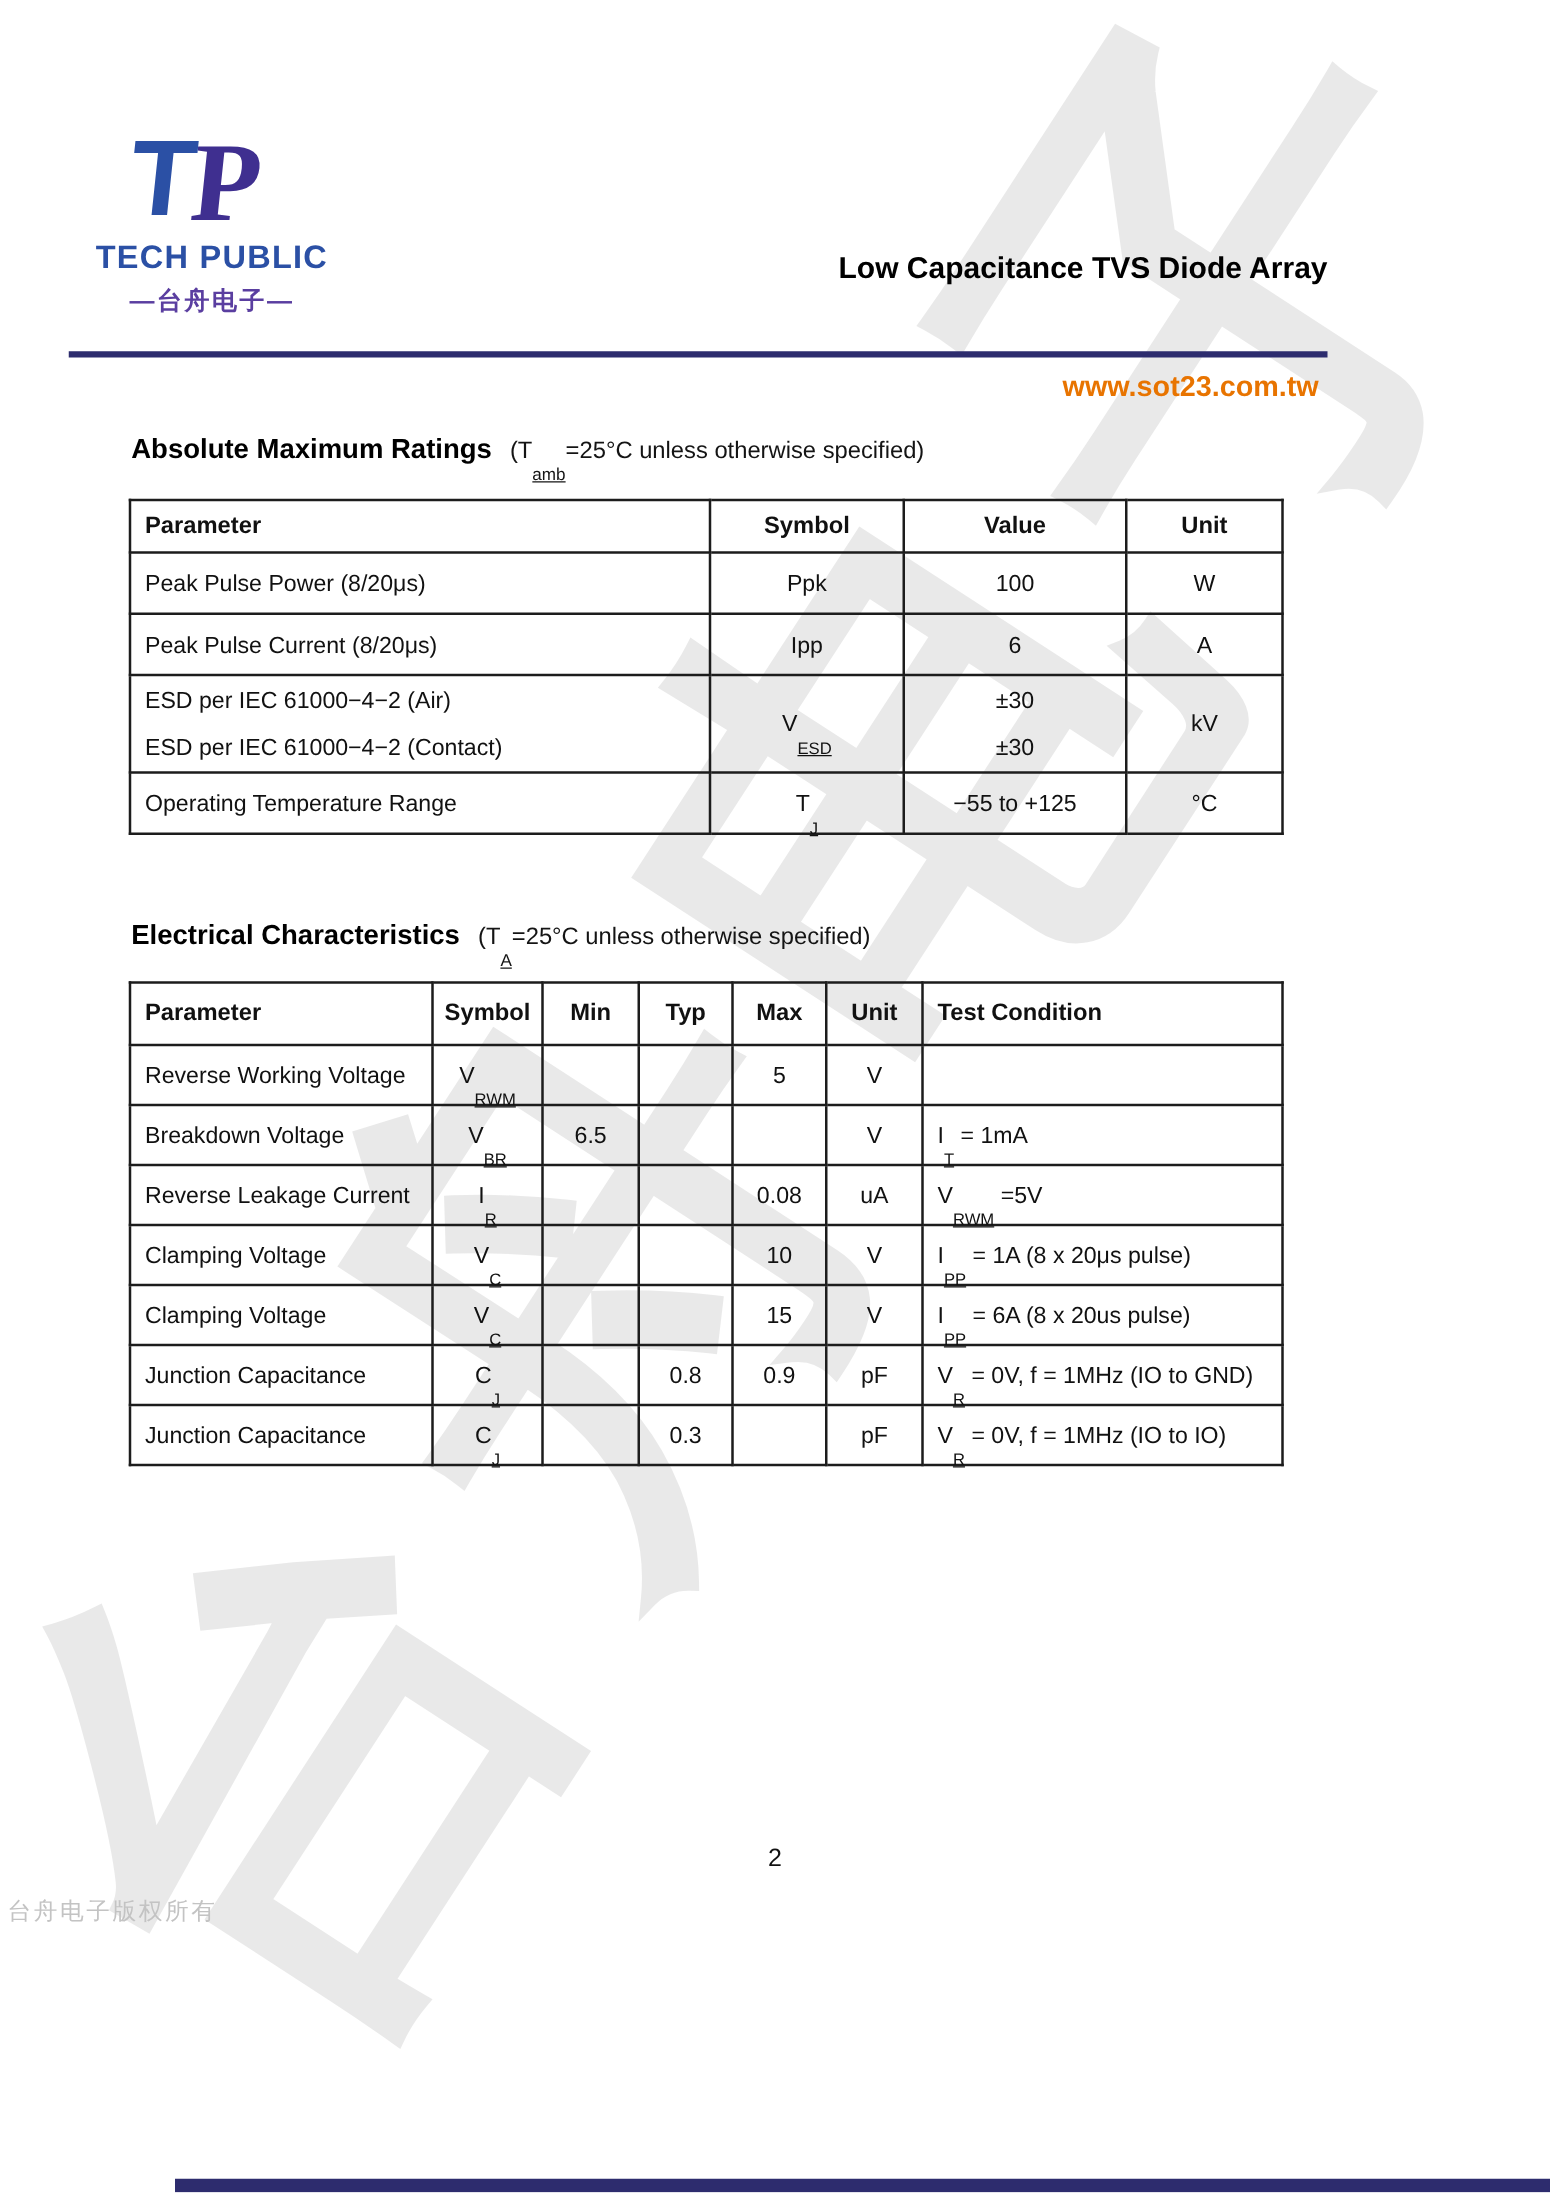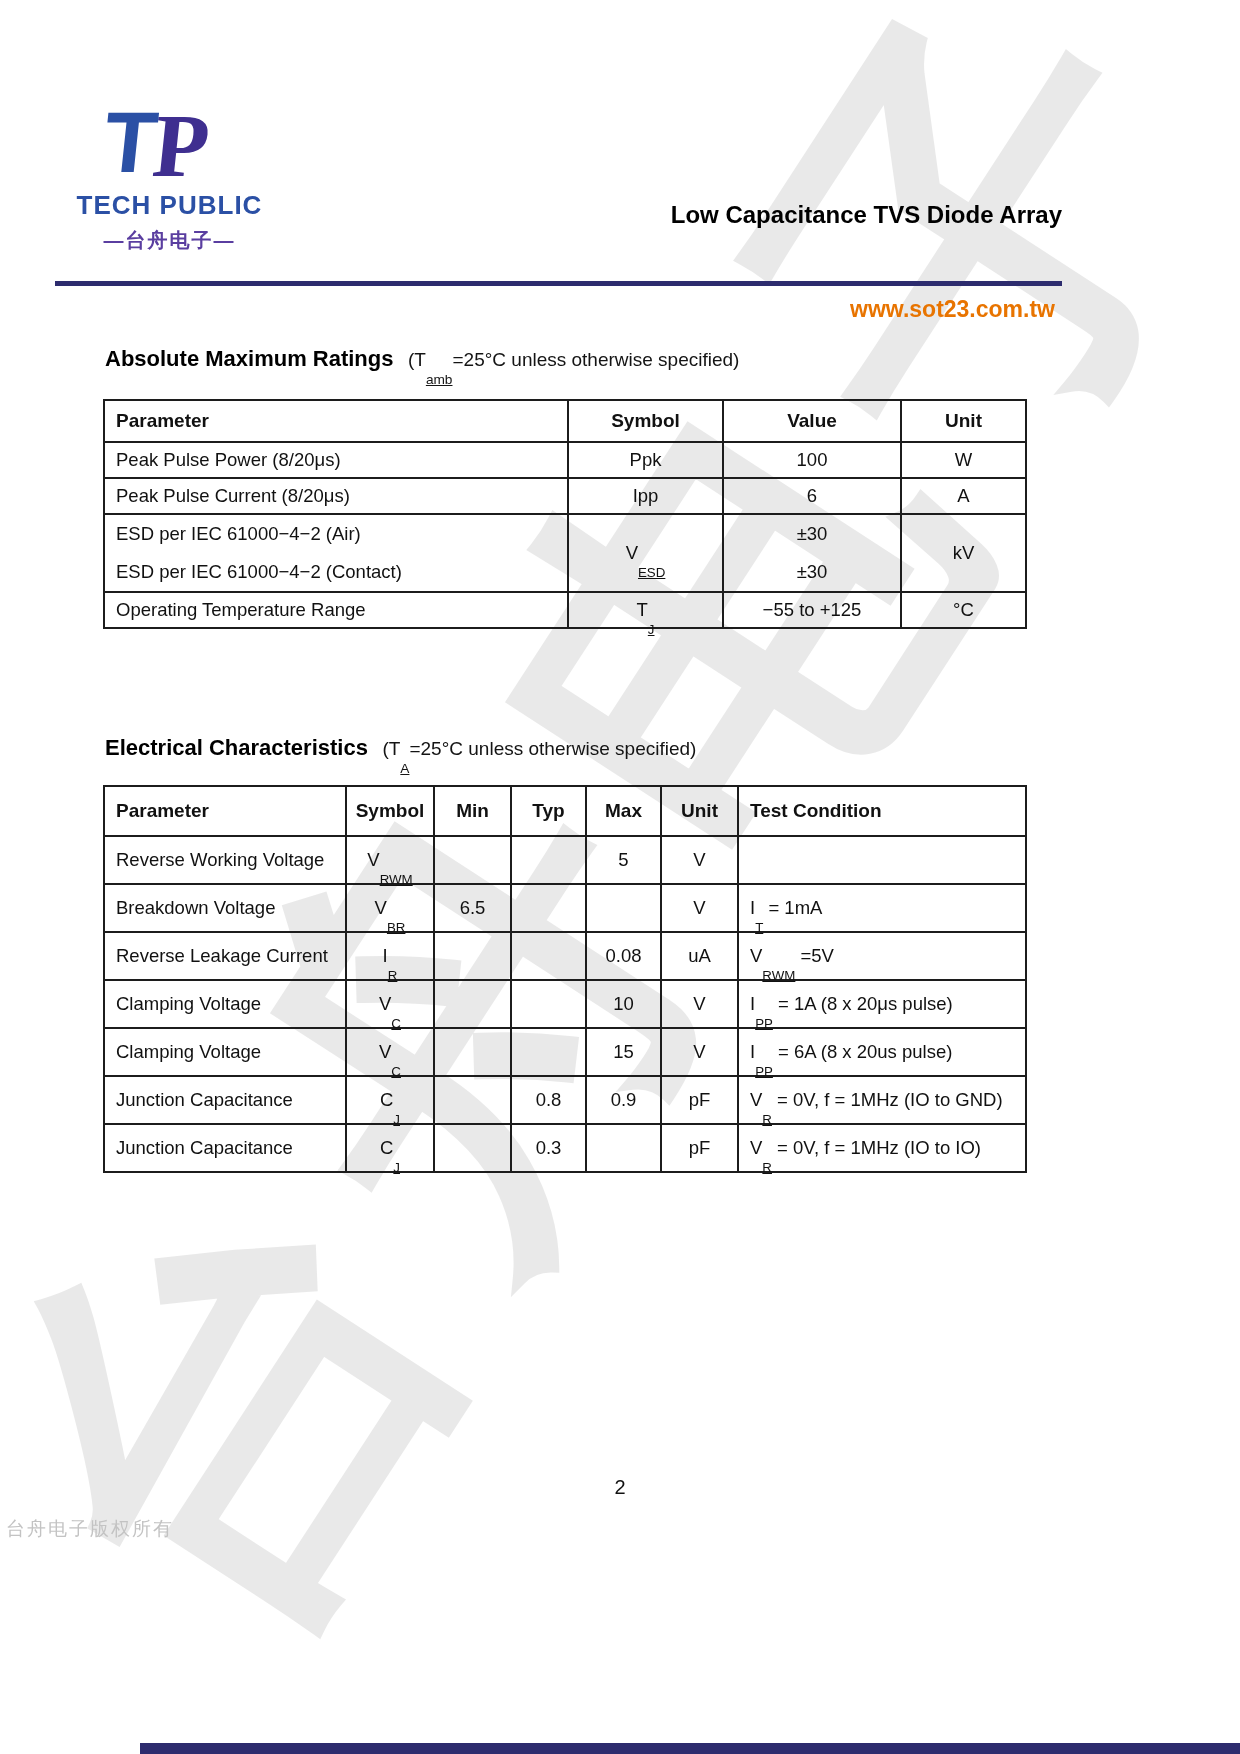--- a/index.html
+++ b/index.html
@@ -35,21 +35,21 @@
 
   
   table { border-collapse:collapse; table-layout:fixed; background:transparent; }
   th, td { border:2px solid #1c1c1c; text-align:center; vertical-align:middle; padding:0 6px; }
   th { font-weight:bold; font-size:19px; }
   td { font-size:18.5px; }
   .left { text-align:left; padding-left:11px; }
 
   .t1 { left:103px; top:399px; width:922px; }
   .t1 th { height:42px; }
-  .t1 td { height:36px; }
+  .t1 td { height:49px; }
   .t1 .tall td { height:68px; }
   .t1 .tall .line { line-height:38px; }
 
   .t2 { left:103px; top:785px; width:922px; }
   .t2 th { height:50px; }
   .t2 td { height:48px; }
 
   .sub { font-size:0.72em; position:relative; top:18px;text-decoration:underline; }
 
   

